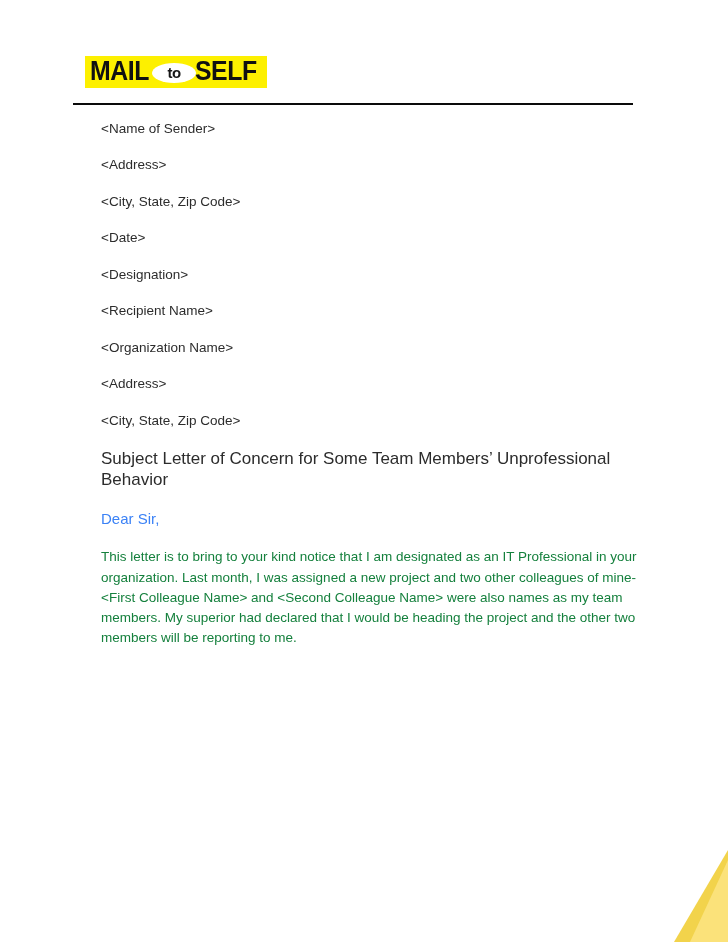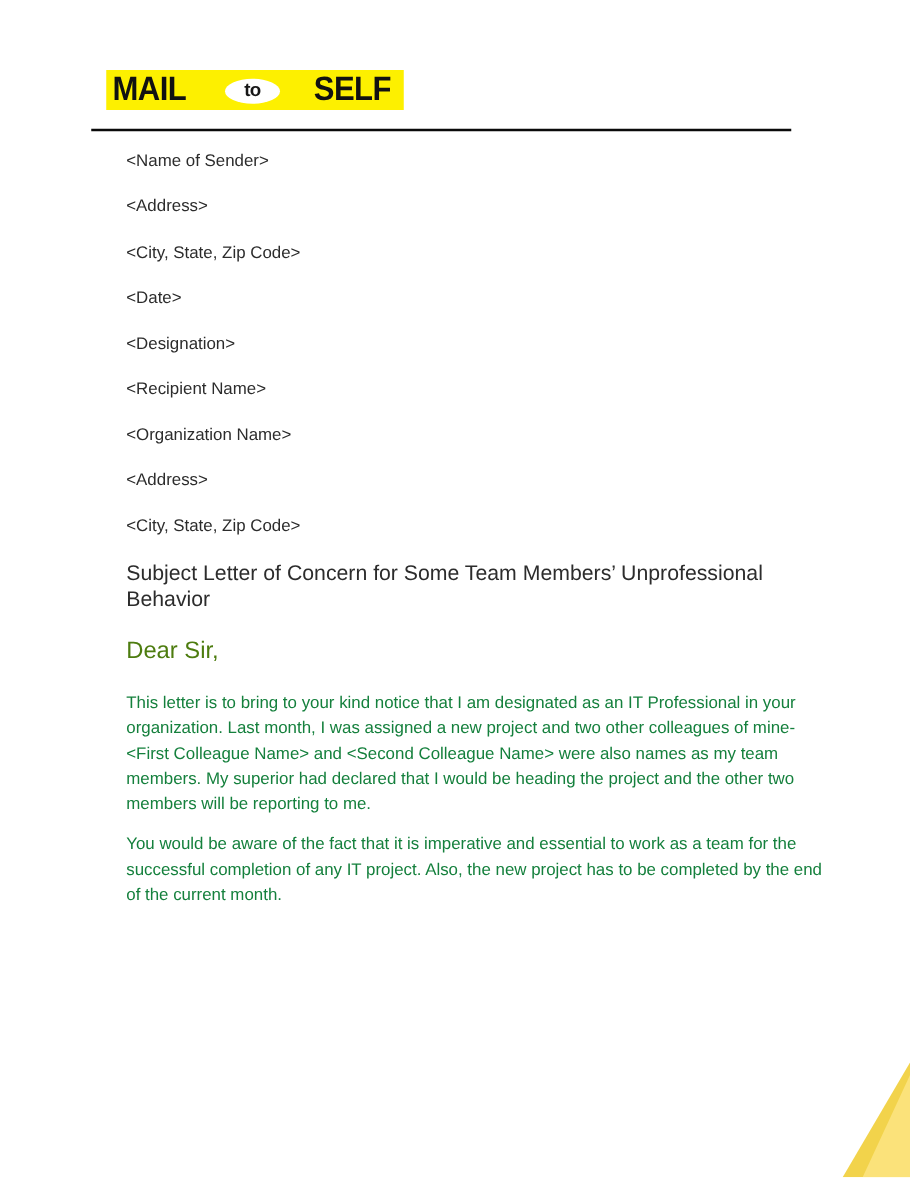--- a/index.html
+++ b/index.html
@@ -29,21 +29,20 @@
     display: flex;
     align-items: center;
   }
   .logo-badge {
     display: inline-flex;
     align-items: center;
     background: #fdf000;
     padding: 2px 5px 3px 5px;
     line-height: 1;
     position: relative;
-    gap: 28px;
   }
   .logo-word {
     font-family: "Liberation Sans", sans-serif;
     font-weight: 700;
     font-size: 27px;
     letter-spacing: -0.5px;
     color: #111111;
     line-height: 1;
     transform: scaleX(0.92);
     transform-origin: left center;
@@ -94,22 +93,22 @@
     margin: 0 0 20.3px 0;
     white-space: nowrap;
   }
   .subject-line {
     font-size: 17px;
     color: #2c2c2c;
     line-height: 1.2;
     margin: 0 0 20.3px 0;
   }
   .salutation {
-    font-size: 19px;
-    color: #4d7c0f;
+    font-size: 15px;
+    color: #3b82f6;
     line-height: 1.2;
     margin: 0 0 19px 0;
   }
   .para {
     font-size: 13.5px;
     color: #15803d;
     line-height: 1.5;
     margin: 0 0 12px 0;
     text-align: left;
   }
@@ -152,21 +151,20 @@
     <p class="field-line">&lt;Recipient Name&gt;</p>
     <p class="field-line">&lt;Organization Name&gt;</p>
     <p class="field-line">&lt;Address&gt;</p>
     <p class="field-line">&lt;City, State, Zip Code&gt;</p>
 
     <p class="subject-line">Subject Letter of Concern for Some Team Members’ Unprofessional Behavior</p>
 
     <p class="salutation">Dear Sir,</p>
 
     <p class="para">This letter is to bring to your kind notice that I am designated as an IT Professional in your organization. Last month, I was assigned a new project and two other colleagues of mine- &lt;First Colleague Name&gt; and &lt;Second Colleague Name&gt; were also names as my team members. My superior had declared that I would be heading the project and the other two members will be reporting to me.</p>
-    <p class="para">You would be aware of the fact that it is imperative and essential to work as a team for the successful completion of any IT project. Also, the new project has to be completed by the end of the current month.</p>
 
   </div>
 
   <svg class="corner-wedge" viewBox="0 0 72 92" preserveAspectRatio="none">
     <polygon points="72,0 72,92 18,92" fill="#f2d34b"></polygon>
     <polygon points="72,10 72,92 34,92" fill="#fbe27a"></polygon>
   </svg>
 
 </div>
 

